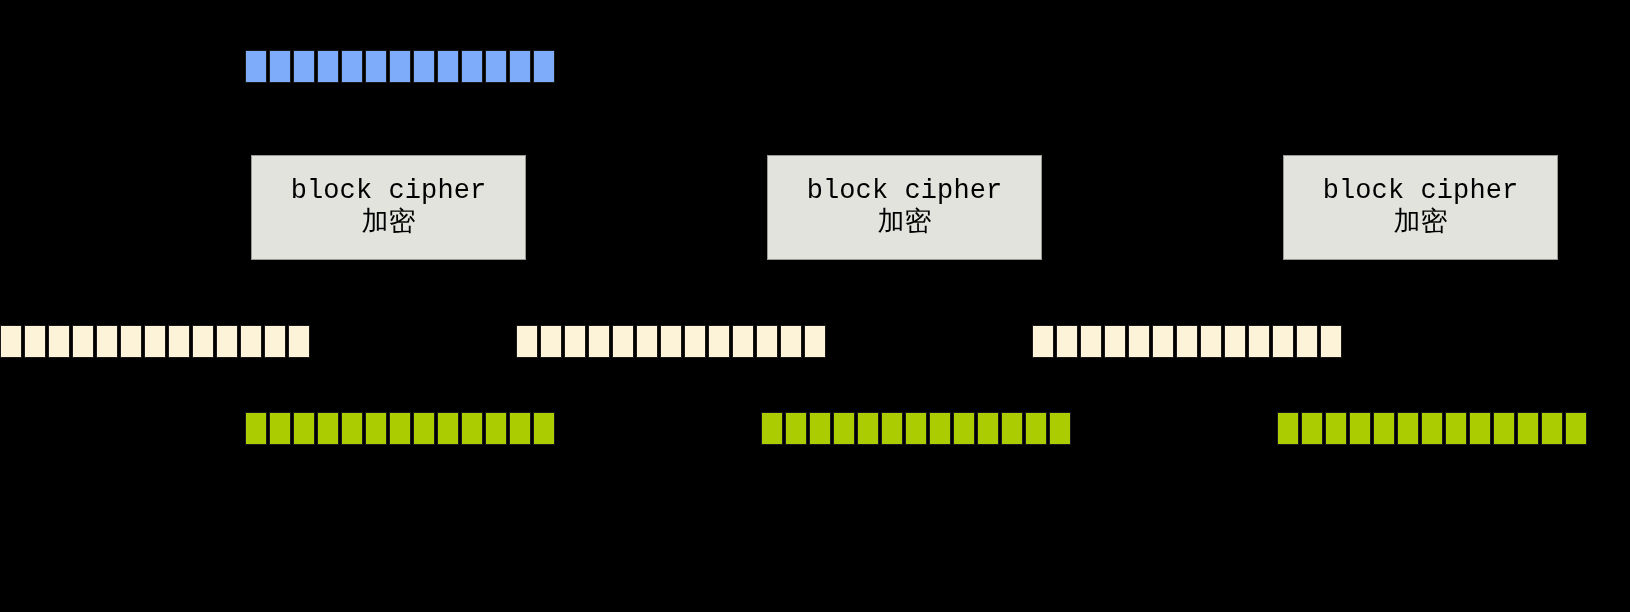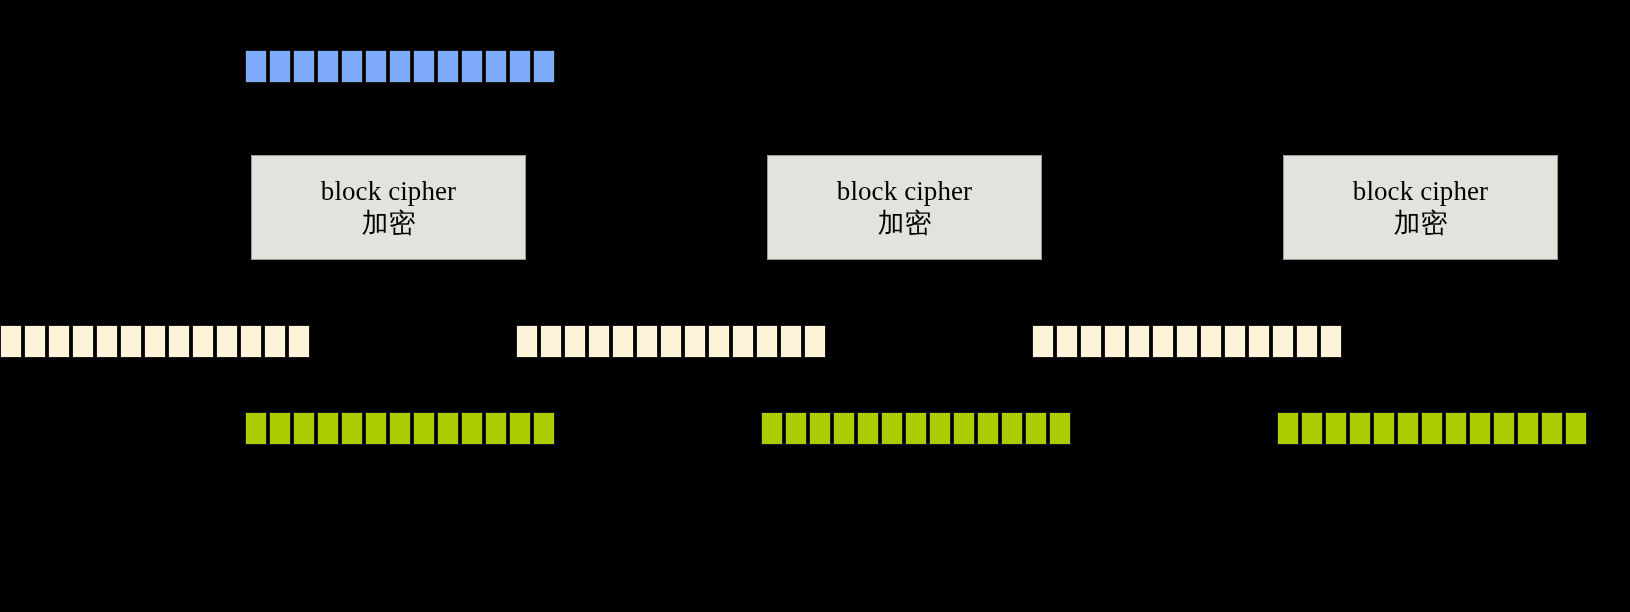--- a/index.html
+++ b/index.html
@@ -6,21 +6,21 @@
     margin: 0;
     padding: 0;
     background: #000000;
   }
   #canvas {
     position: relative;
     width: 1630px;
     height: 452px;
     background: #000000;
     overflow: hidden;
-    font-family: Liberation Serif, serif;
+    font-family: Liberation Mono, monospace;
     border-radius: 12px;
   }
   .block-row {
     position: absolute;
     display: flex;
     flex-direction: row;
   }
   .blk {
     box-sizing: border-box;
     border: 1px solid #1a1a1a;

